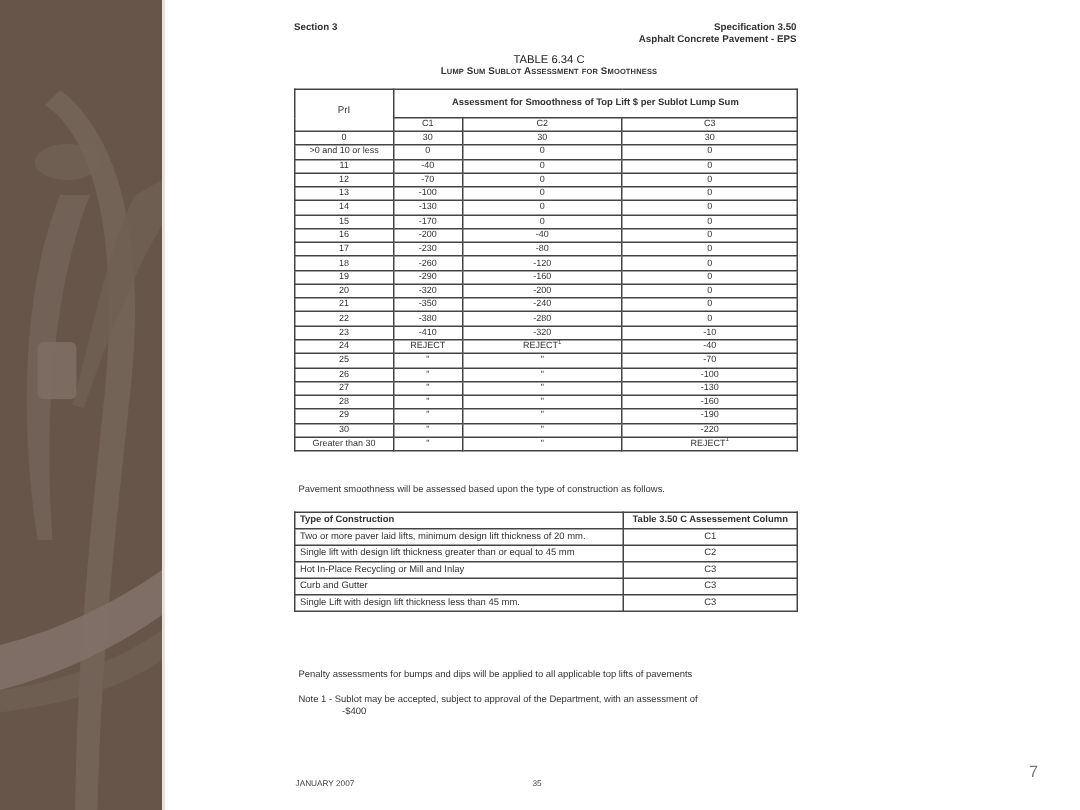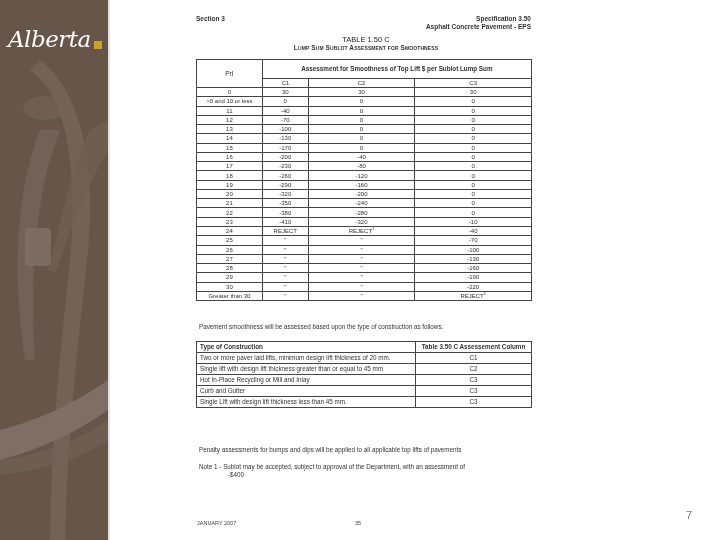--- a/index.html
+++ b/index.html
@@ -69,34 +69,30 @@
 <div class="sidebar">
   <svg class="swoosh" width="108" height="540" viewBox="0 0 108 540">
     <path d="M40 130 C 20 180, 10 260, 25 360 L 35 360 C 28 260, 40 180, 60 130 Z" fill="#74645a" opacity="0.8"></path>
     <path d="M30 70 C 60 90, 80 150, 70 260 C 62 340, 52 420, 50 540 L 65 540 C 68 420, 80 330, 88 250 C 96 160, 80 90, 40 60 Z" fill="#766659" opacity="0.85"></path>
     <path d="M90 130 C 70 170, 60 230, 48 270 L 56 272 C 70 230, 90 180, 108 150 L 108 120 Z" fill="#6f5f53" opacity="0.9"></path>
     <rect x="25" y="228" width="26" height="38" rx="4" fill="#7d6e63" opacity="0.9"></rect>
     <path d="M0 430 C 40 420, 80 400, 108 380 L 108 410 C 80 430, 40 450, 0 460 Z" fill="#7f7068" opacity="0.95"></path>
     <path d="M0 460 C 40 455, 80 440, 108 420 L 108 440 C 80 460, 40 470, 0 475 Z" fill="#736359" opacity="0.6"></path>
     <ellipse cx="45" cy="108" rx="22" ry="12" fill="#74645a" opacity="0.6"></ellipse>
   </svg>
-  <div class="logo">
-    <span class="logo-text">Alberta</span>
-    <span class="logo-badge"></span>
-  </div>
 </div>
 <div class="sidebar-edge"></div>
 
 <div class="hdr-section">Section 3</div>
 <div class="hdr-spec">
   <div>Specification 3.50</div>
   <div>Asphalt Concrete Pavement - EPS</div>
 </div>
 
-<div class="table-title">TABLE 1.50 C</div>
+<div class="table-title">TABLE 6.34 C</div>
 <div class="table-subtitle">Lump Sum Sublot Assessment for Smoothness</div>
 
 <table class="smooth">
   <colgroup>
       <col style="width:66px">
       <col class="c1">
       <col class="c2">
       <col class="c3">
     </colgroup>
   <thead>

